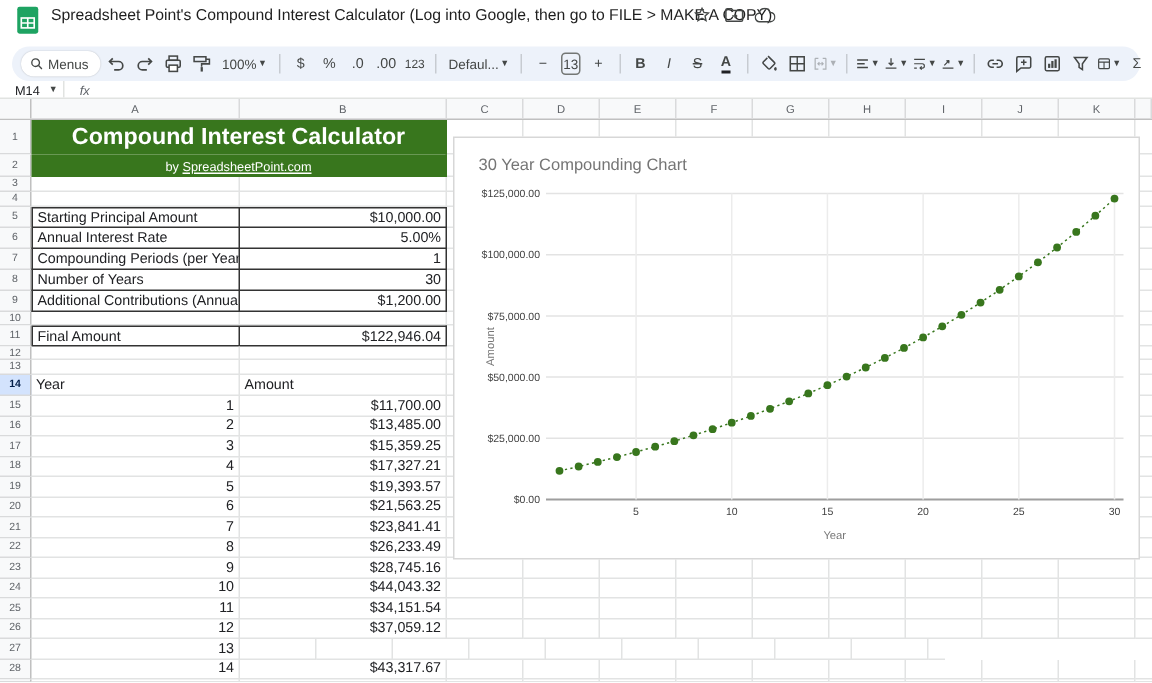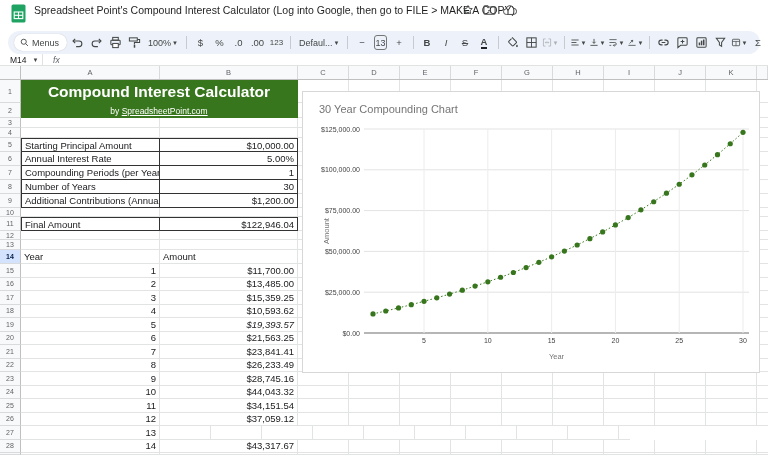--- a/index.html
+++ b/index.html
@@ -507,36 +507,36 @@
         <div class="cell" style="width: 51px;"></div>
         <div class="cell" style="width: 51px;"></div>
         <div class="cell" style="width: 51px;"></div>
         <div class="cell" style="width: 51px;"></div>
         <div class="cell" style="width: 51px;"></div>
         <div class="cell" style="width: 11px; border-right: none;"></div>
       </div>
       <div class="grow" style="height: 13.5px;">
         <div class="gutter">18</div>
         <div class="cell right" style="width: 139px;">4</div>
-        <div class="cell right" style="width: 138px;">$10,593.62</div>
+        <div class="cell right" style="width: 138px;">$17,327.21</div>
         <div class="cell" style="width: 51px;"></div>
         <div class="cell" style="width: 51px;"></div>
         <div class="cell" style="width: 51px;"></div>
         <div class="cell" style="width: 51px;"></div>
         <div class="cell" style="width: 51px;"></div>
         <div class="cell" style="width: 51px;"></div>
         <div class="cell" style="width: 51px;"></div>
         <div class="cell" style="width: 51px;"></div>
         <div class="cell" style="width: 51px;"></div>
         <div class="cell" style="width: 11px; border-right: none;"></div>
       </div>
       <div class="grow" style="height: 13.5px;">
         <div class="gutter">19</div>
         <div class="cell right" style="width: 139px;">5</div>
-        <div class="cell right" style="width: 138px; font-style: italic;">$19,393.57</div>
+        <div class="cell right" style="width: 138px;">$19,393.57</div>
         <div class="cell" style="width: 51px;"></div>
         <div class="cell" style="width: 51px;"></div>
         <div class="cell" style="width: 51px;"></div>
         <div class="cell" style="width: 51px;"></div>
         <div class="cell" style="width: 51px;"></div>
         <div class="cell" style="width: 51px;"></div>
         <div class="cell" style="width: 51px;"></div>
         <div class="cell" style="width: 51px;"></div>
         <div class="cell" style="width: 51px;"></div>
         <div class="cell" style="width: 11px; border-right: none;"></div>

